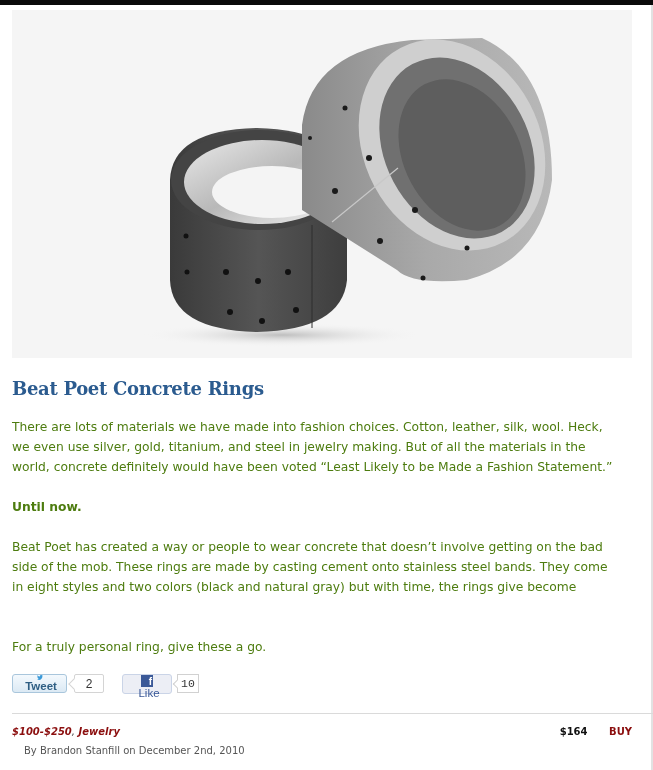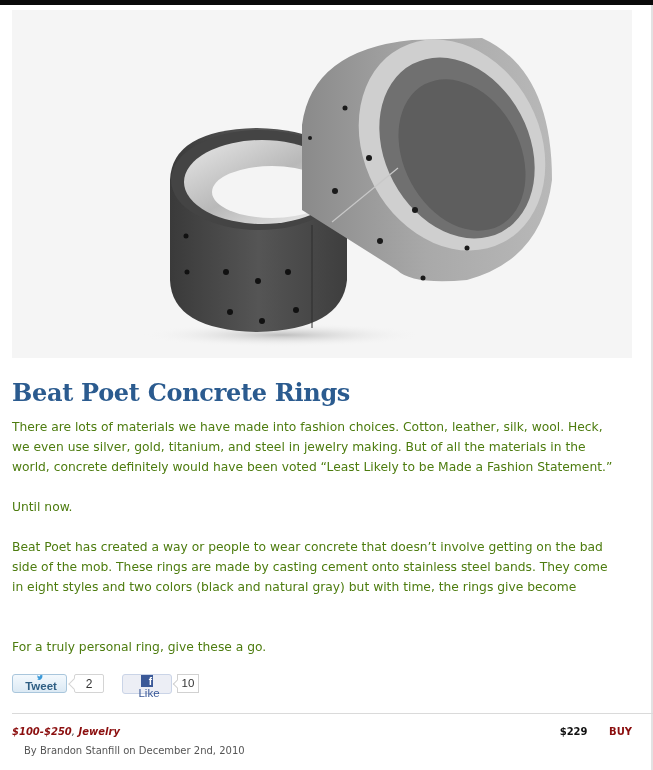--- a/index.html
+++ b/index.html
@@ -4,37 +4,37 @@
 <style>
   * { box-sizing: border-box; margin: 0; padding: 0; }
   html, body { width: 653px; height: 770px; overflow: hidden; background: #ffffff; }
   body { position: relative; font-family: "DejaVu Sans", sans-serif; color: #222222; }
   .topbar { position: absolute; left: 0; top: 0; width: 653px; height: 5px; background: #0a0a0a; }
   .right-rule { position: absolute; left: 651px; top: 5px; width: 2px; height: 765px; background: #e2e2e2; }
 
   .hero { position: absolute; left: 12px; top: 10px; width: 620px; height: 348px; background: #f5f5f5; overflow: hidden; }
   .hero svg { position: absolute; left: 0; top: 0; }
 
-  .title { position: absolute; left: 12px; top: 378px; font-family: "DejaVu Serif", serif; font-weight: bold; font-size: 24px; letter-spacing: -0.3px; color: #2b5b8f; white-space: nowrap; }
+  .title { position: absolute; left: 12px; top: 378px; font-family: "DejaVu Serif", serif; font-weight: bold; font-size: 18px; letter-spacing: -0.3px; color: #2b5b8f; white-space: nowrap; }
 
   .body-text { position: absolute; left: 12px; width: 625px; font-size: 12.3px; line-height: 20px; color: #4d7c0f; }
   .p1 { top: 417px; }
-  .p2 { top: 497px; }
+  .p2 { top: 497px; font-weight: bold; }
   .p3 { top: 537px; }
   .p4 { top: 637px; }
   .line { display: block; white-space: nowrap; }
 
   .share { position: absolute; top: 674px; height: 19px; flex-direction: column; }
   .tweet-btn { left: 12px; width: 55px; height: 19px; border: 1px solid #a9c6dc; border-radius: 3px; background: linear-gradient(#f4f9fd, #dbe9f4); display: flex; align-items: center; padding-left: 3px; font-family: "Liberation Sans", sans-serif; font-size: 11.5px; font-weight: bold; color: #2f5e83; }
   .tweet-btn .bird { width: 14px; height: 11px; margin-right: 2px; }
   .tweet-count { left: 74px; width: 30px; height: 19px; border: 1px solid #d4d4d4; border-radius: 2px; background: #fff; text-align: center; font-family: "Liberation Sans", sans-serif; font-size: 12px; line-height: 18px; color: #333; }
   .tweet-count:before { content: ""; position: absolute; left: -5px; top: 5px; width: 7px; height: 7px; background: #fff; border-left: 1px solid #d4d4d4; border-bottom: 1px solid #d4d4d4; transform: rotate(45deg); }
   .like-btn { left: 122px; width: 50px; height: 20px; border: 1px solid #cad4e7; border-radius: 3px; background: #eceef5; display: flex; align-items: center; padding-left: 4px; font-family: "Liberation Sans", sans-serif; font-size: 11.5px; color: #3b5998; }
   .like-btn .fb { width: 12px; height: 12px; background: #3b5998; color: #fff; font-weight: bold; font-size: 10px; line-height: 13px; text-align: right; padding-right: 1px; margin-right: 4px; font-family: "Liberation Sans", sans-serif; }
-  .like-count { left: 177px; width: 22px; height: 19px; border: 1px solid #d1d1d1; background: #fff; text-align: center; font-family: Liberation Sans, sans-serif; font-size: 11.5px; line-height: 17px; color: #333; }
+  .like-count { left: 177px; width: 22px; height: 19px; border: 1px solid #d1d1d1; background: #fff; text-align: center; font-family: Liberation Mono, monospace; font-size: 11.5px; line-height: 17px; color: #333; }
   .like-count:before { content: ""; position: absolute; left: -4px; top: 6px; width: 5px; height: 5px; background: #fff; border-left: 1px solid #d1d1d1; border-bottom: 1px solid #d1d1d1; transform: rotate(45deg); }
 
   .divider { position: absolute; left: 12px; top: 713px; width: 641px; height: 1px; background: #dadada; }
 
   .meta-cats { position: absolute; left: 12px; top: 726px; font-size: 10px; font-weight: bold; color: #8b0e0e; white-space: nowrap; font-style: italic; }
   .meta-cats .sep { color: #444; font-weight: normal; }
   .meta-cats a { color: #8b0e0e; text-decoration: none; }
   .byline { position: absolute; left: 24px; top: 745px; font-size: 10px; color: #555555; white-space: nowrap; text-align: right; }
   .price-buy { position: absolute; right: 21px; top: 726px; font-size: 10px; font-weight: bold; white-space: nowrap; }
   .price-buy .price { color: #111; }
@@ -140,15 +140,15 @@
 
 <div class="divider"></div>
 
 <div class="meta-cats">
   <a href="#">$100-$250</a><span class="sep">,</span>
   <a href="#">Jewelry</a>
 </div>
 <div class="byline">By Brandon Stanfill on December 2nd, 2010</div>
 
 <div class="price-buy">
-  <span class="price">$229</span>
+  <span class="price">$164</span>
   <a href="#" class="buy">BUY</a>
 </div>
 
 </body></html>

